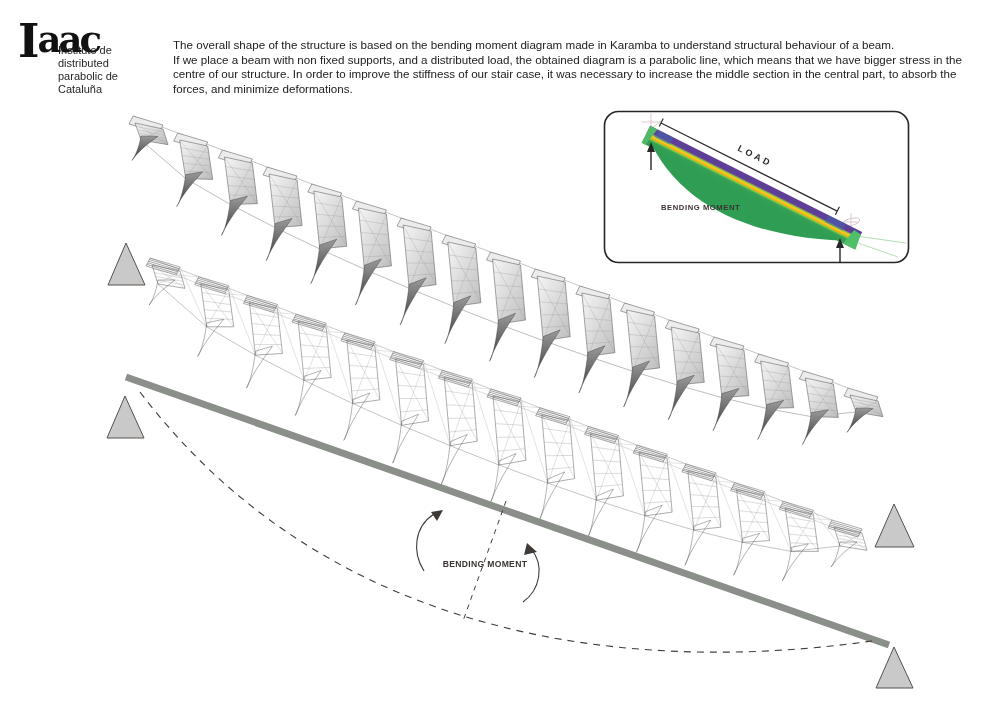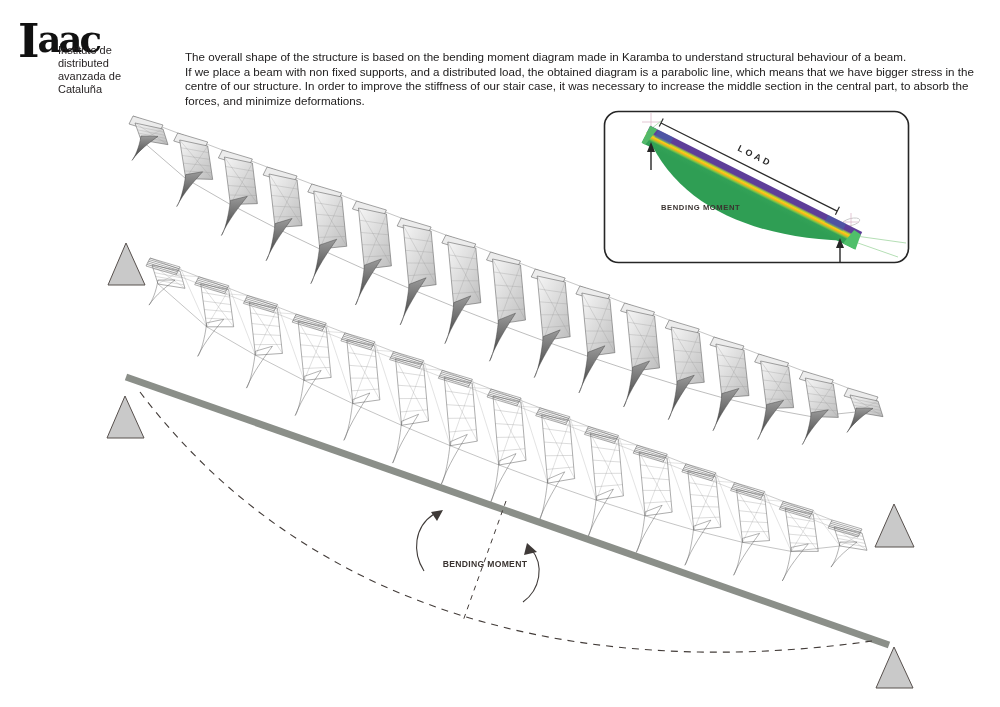--- a/index.html
+++ b/index.html
@@ -5,41 +5,41 @@
   html,body{margin:0;padding:0;background:#ffffff;}
   .page{position:relative;width:1000px;height:707px;background:#ffffff;overflow:hidden;
         font-family:"Liberation Sans",sans-serif;color:#1f1d1c;}
   .logo-block{position:absolute;left:18px;top:18px;}
   .wordmark{font-family:"DejaVu Serif",serif;font-weight:bold;color:#111;line-height:1;}
   .wm-i{font-size:46px;letter-spacing:-2px;}
   .wm-rest{font-size:37px;letter-spacing:-3px;vertical-align:5px;}
   .logo-sub{position:absolute;left:58px;top:44px;font-size:11px;font-weight:normal;
             line-height:13px;color:#231f20;width:110px;}
   .intro{position:absolute;left:173px;top:38px;width:792px;font-size:11.6px;
-         line-height:14.6px;color:#222020;white-space:pre-line;margin:12px;}
+         line-height:14.6px;color:#222020;white-space:pre-line;margin:0;}
   .art{position:absolute;left:0;top:0;width:1000px;height:707px;}
   .label{position:absolute;color:#3a3330;}
   .load-label{left:700px;top:151px;width:110px;text-align:center;font-size:9px;
               font-weight:600;letter-spacing:3px;transform:rotate(26.5deg);color:#2b2b2b;}
   .inset-moment-label{left:661px;top:203px;font-size:7.6px;font-weight:600;letter-spacing:.6px;}
   .beam-moment-label{left:433px;top:559px;width:104px;text-align:center;font-size:8.6px;
                      font-weight:600;letter-spacing:.3px;}
 </style>
 </head>
 <body>
 
 <div class="page">
 
   <div class="logo-block">
     <div class="wordmark"><span class="wm-i">I</span><span class="wm-rest">aac</span></div>
   </div>
   <div class="logo-sub">
     <div>Instituto de</div>
     <div>distributed</div>
-    <div>avanzada de</div>
+    <div>parabolic de</div>
     <div>Cataluña</div>
   </div>
 
   <p class="intro">The overall shape of the structure is based on the bending moment diagram made in Karamba to understand structural behaviour of a beam.
 If we place a beam with non fixed supports, and a distributed load, the obtained diagram is a parabolic line, which means that we have bigger stress in the centre of our structure. In order to improve the stiffness of our stair case, it was necessary to increase the middle section in the central part, to absorb the forces, and minimize deformations.</p>
 
   <svg class="art" viewBox="0 0 1000 707">
     <defs>
       <linearGradient id="gfin" x1="0" y1="0" x2="1" y2="1">
         <stop offset="0" stop-color="#f6f6f6"></stop>

